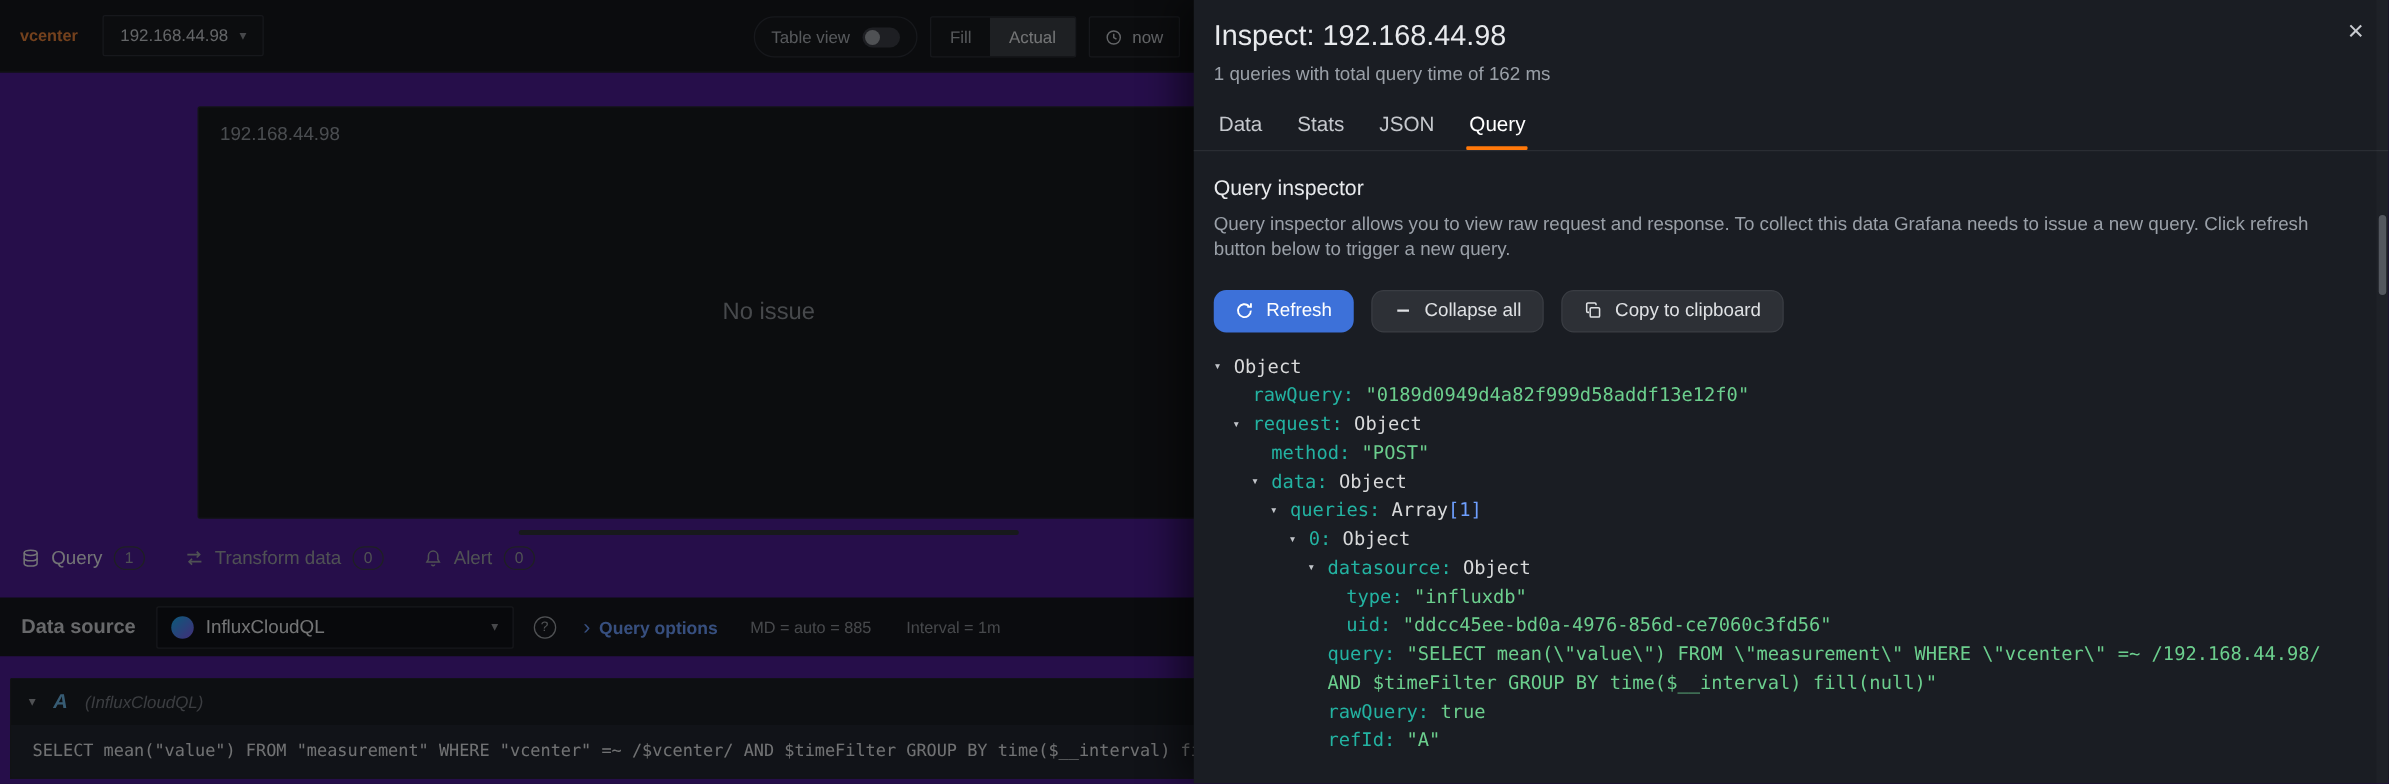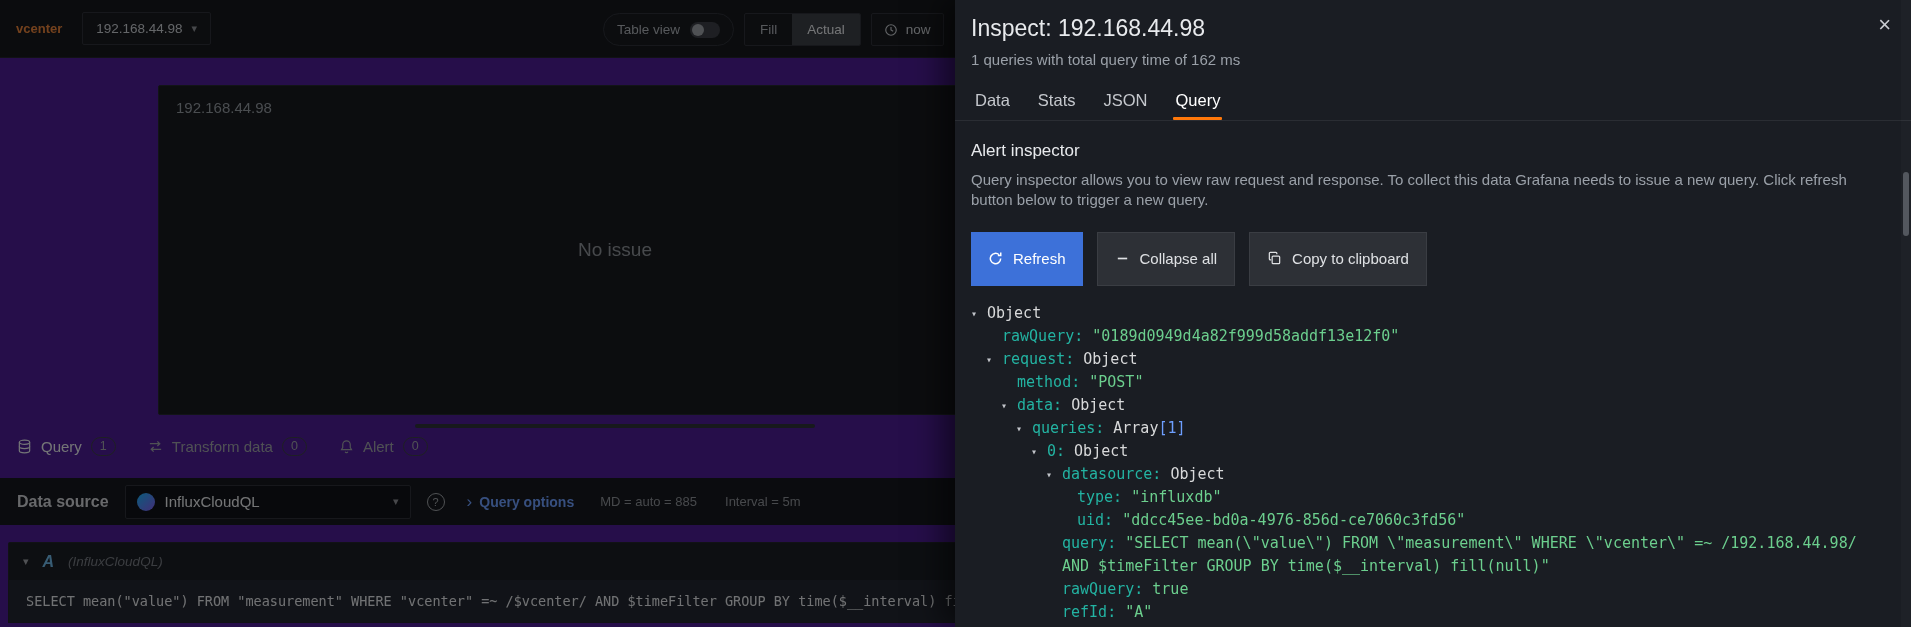--- a/index.html
+++ b/index.html
@@ -72,21 +72,21 @@
   .d-close { position:absolute; top:14px; right:20px; color:#c9ccd1; font-size:22px; line-height:1; cursor:pointer; background:none; border:none;}
   .d-tabs { display:flex; gap:4px; padding:0 8px; margin-top:14px; border-bottom:1px solid #2a2d33; }
   .d-tab { padding:9px 12px 10px; font-size:16.5px; color:#c5c8cd; position:relative; cursor:pointer; }
   .d-tab.active { color:#ffffff; }
   .d-tab.active::after { content:""; position:absolute; left:10px; right:10px; bottom:0; height:3px;
                          background:#ff780a; border-radius:1px; }
   .d-body { padding:20px 16px 0; }
   .sec-title { font-size:17px; color:#e8eaed; }
   .sec-desc { margin-top:9px; font-size:15px; color:#9aa0a8; line-height:1.33; max-width:905px; }
   .btn-row { margin-top:22px; display:flex; gap:14px; }
-  .btn { height:54px; display:inline-flex; align-items:center; gap:10px; padding:0 17px; border-radius:0;
+  .btn { height:34px; display:inline-flex; align-items:center; gap:10px; padding:0 17px; border-radius:10px;
          font-size:15px; border:none; cursor:pointer; }
   .btn svg { width:15px; height:15px; }
   .btn-primary { background:#3d71d9; color:#ffffff; }
   .btn-secondary { background:#2d3036; color:#dfe1e4; border:1px solid #3a3d43; }
 
   .json-tree { margin-top:16px; font-family:"DejaVu Sans Mono", monospace; font-size:15px; line-height:23px;
                color:#d8d9da; padding-right:24px; }
   .jrow { display:flex; align-items:flex-start; }
   .jarrow { width:16px; flex:none; color:#c2c5ca; font-size:10px; line-height:23px; }
   .jcontent { white-space:pre-wrap; word-break:break-all; }
@@ -184,21 +184,21 @@
         <span class="ds-name">InfluxCloudQL</span>
         <span class="caret">▾</span>
       </div>
       <span class="help-circle">?</span>
       <div class="qopts">
         <span class="chev">›</span>
         <span>Query options</span>
       </div>
       <div class="ds-meta">
         <span>MD = auto = 885</span>
-        <span>Interval = 5m</span>
+        <span>Interval = 1m</span>
       </div>
     </div>
 
     <div class="query-card">
       <div class="qhead">
         <span class="qchev">▾</span>
         <span class="qref">A</span>
         <span class="qds-hint">(InfluxCloudQL)</span>
       </div>
       <div class="qbody">SELECT mean("value") FROM "measurement" WHERE "vcenter" =~ /$vcenter/ AND $timeFilter GROUP BY time($__interval) fill(null)</div>
@@ -215,21 +215,21 @@
     </div>
 
     <div class="d-tabs">
       <div class="d-tab">Data</div>
       <div class="d-tab">Stats</div>
       <div class="d-tab">JSON</div>
       <div class="d-tab active">Query</div>
     </div>
 
     <div class="d-body">
-      <div class="sec-title">Alert inspector</div>
+      <div class="sec-title">Query inspector</div>
       <div class="sec-desc">Query inspector allows you to view raw request and response. To collect this data Grafana needs to issue a new query. Click refresh button below to trigger a new query.</div>
 
       <div class="btn-row">
         <button class="btn btn-primary">
           <span class="icon">
             <svg viewBox="0 0 16 16" fill="none" stroke="#fff" stroke-width="1.6">
                 <path d="M13.5 8a5.5 5.5 0 1 1-1.7-3.95"></path>
                 <path d="M13.6 1.6v3.1h-3.1"></path>
               </svg>
           </span>

